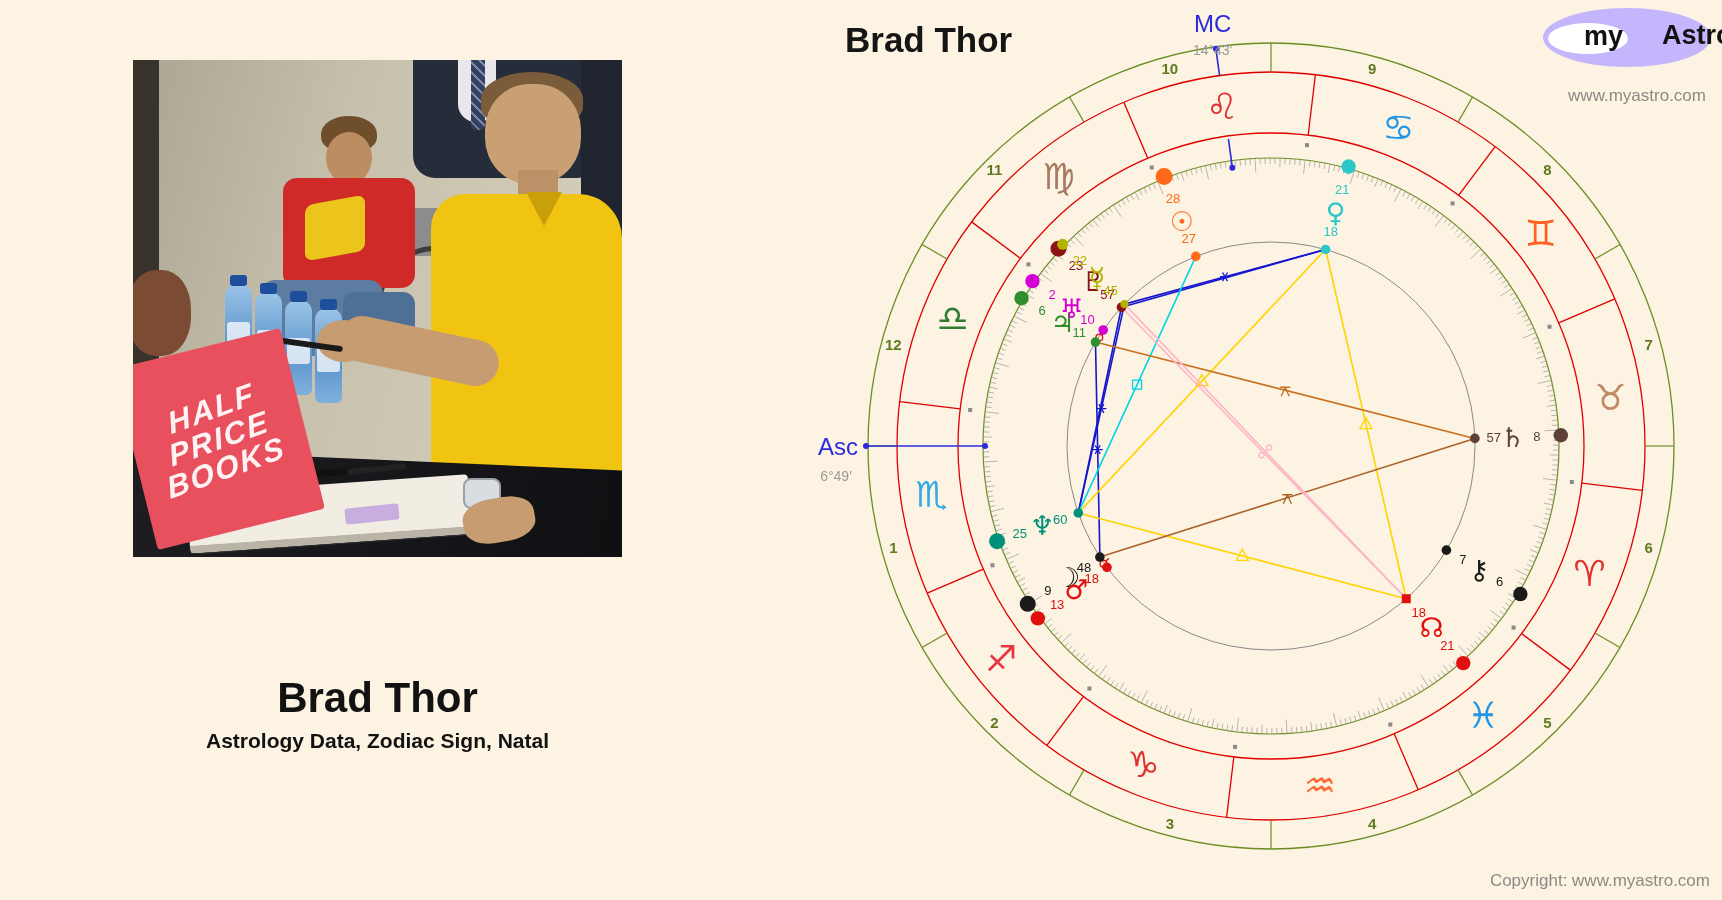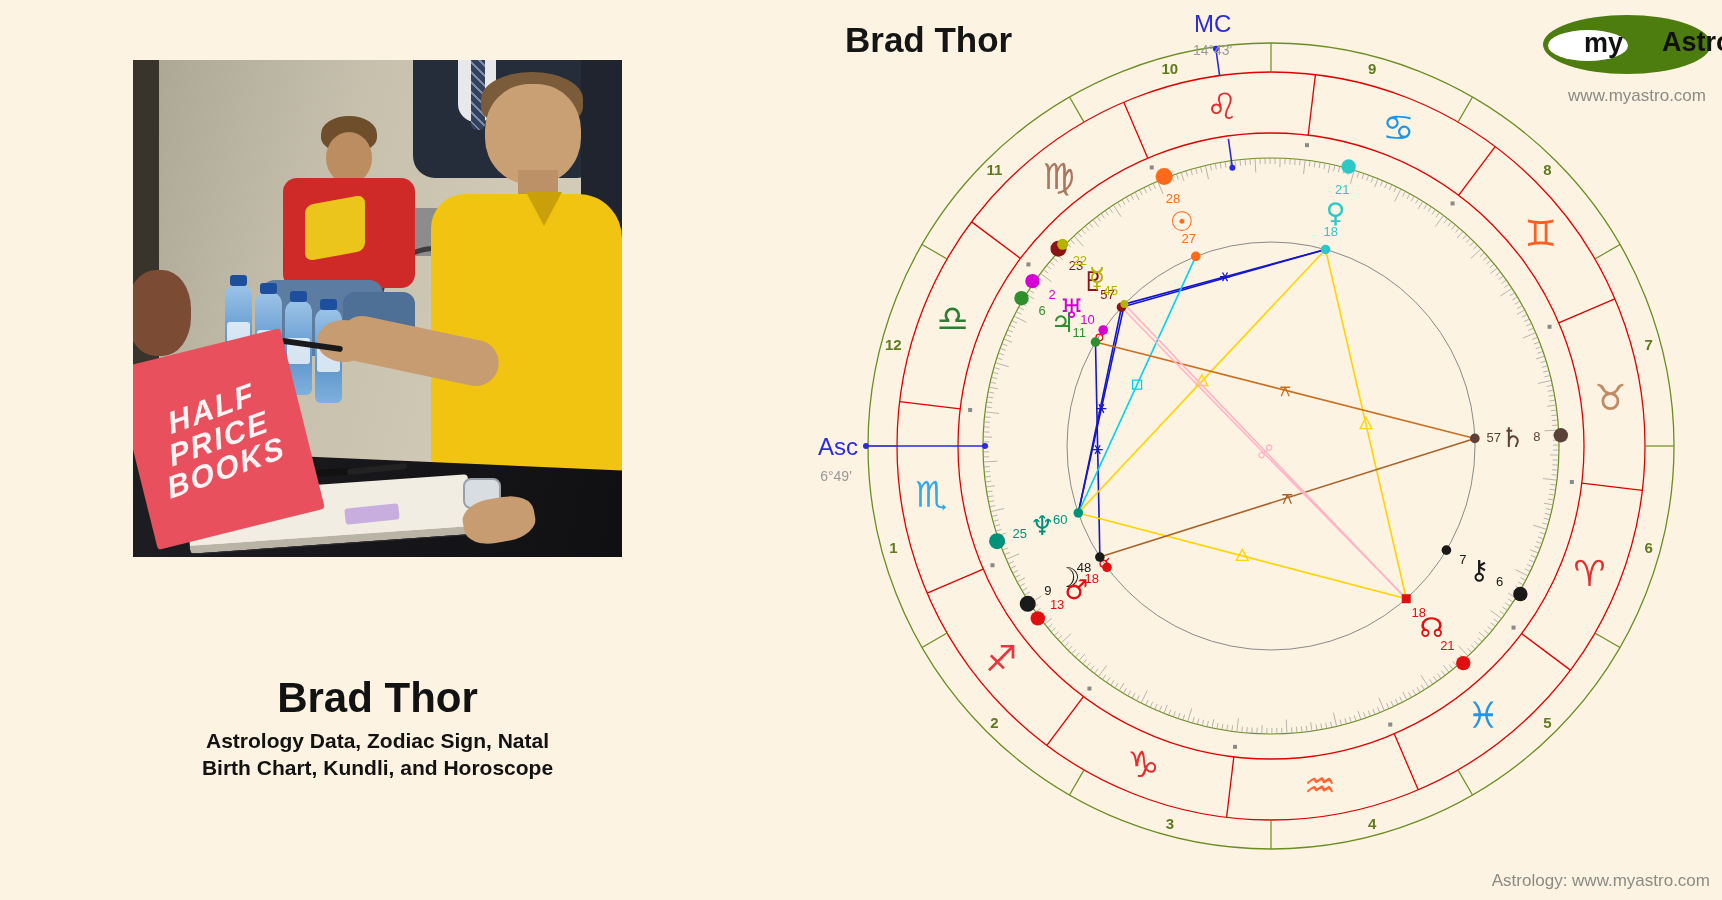--- a/index.html
+++ b/index.html
@@ -51,21 +51,21 @@
   .ph-sign{left:0px;top:286px;width:172px;height:186px;background:#e8505e;border-radius:4px;
            transform:rotate(-14deg);color:rgba(255,255,255,.93);
            font-weight:bold;font-style:italic;font-size:31px;line-height:0.98;text-align:center;
            display:flex;flex-direction:column;justify-content:center;letter-spacing:2px;}
   .ph-sign span{position:static;transform:skewY(-6deg);}
   .title-block{left:133px;top:676px;width:489px;text-align:center;color:#121212;}
   .main-title{font-size:42px;font-weight:bold;line-height:1.05;}
   .sub-title{margin-top:7px;font-size:21px;font-weight:bold;line-height:27px;}
   
   .chart-header{left:845px;top:20px;font-size:35px;font-weight:bold;color:#151515;}
-  .logo{left:1543px;top:15px;width:168px;height:59px;background:#4d7c0f;border-radius:50%;}
+  .logo{left:1543px;top:8px;width:168px;height:59px;background:#c4b5fd;border-radius:50%;}
   .logo-white{position:absolute;left:5px;top:15px;width:80px;height:31px;background:#ffffff;border-radius:50%;}
   .logo-my{position:absolute;left:41px;top:13px;font-size:27px;font-weight:bold;color:#111;}
   .logo-astro{position:absolute;left:89px;top:12px;font-size:27px;font-weight:bold;color:#111;margin-left:30px;}
   .site{left:1546px;top:86px;width:160px;text-align:right;font-size:17px;color:#8b8b85;}
   .copyright{left:1340px;top:871px;width:370px;text-align:right;font-size:17px;color:#8b8b85;}
   svg text{user-select:none;}
 </style>
 </head>
 <body>
 
@@ -112,33 +112,32 @@
       <span>HALF</span>
       <span>PRICE</span>
       <span>BOOKS</span>
     </div>
   </div>
 
   <div class="abs title-block">
     <div class="main-title">Brad Thor</div>
     <div class="sub-title">
       <div>Astrology Data, Zodiac Sign, Natal</div>
-      <div>Birth Chart, Kundli, and Horoscope</div>
     </div>
   </div>
 
   <div class="abs chart-header">Brad Thor</div>
 
   <div class="abs logo">
     <div class="logo-white"></div>
     <span class="logo-my">my</span>
     <span class="logo-astro">Astro</span>
   </div>
   <div class="abs site">www.myastro.com</div>
-  <div class="abs copyright">Astrology: www.myastro.com</div>
+  <div class="abs copyright">Copyright: www.myastro.com</div>
 
   <svg id="chart-svg" class="abs" style="left:0;top:0;" width="1722" height="900" viewBox="0 0 1722 900">
       <circle cx="1271" cy="446" r="403" fill="none" stroke="#6b8e23" stroke-width="1.3"></circle>
       <circle cx="1271" cy="446" r="374" fill="none" stroke="#e00000" stroke-width="1.3"></circle>
       <circle cx="1271" cy="446" r="313" fill="none" stroke="#e00000" stroke-width="1.3"></circle>
       <circle cx="1271" cy="446" r="288" fill="none" stroke="#6b8e23" stroke-width="1.2"></circle>
       <circle cx="1271" cy="446" r="204" fill="none" stroke="#8a8a8a" stroke-width="1"></circle>
       <g stroke="#9a9a9a" stroke-width="0.7">
         <line x1="1501.5504003644894" y1="618.599284157767" x2="1490.34308923566" y2="610.2090411778756"></line>
         <line x1="1504.5275592797236" y1="614.5493371593469" x2="1499.6624017947292" y2="611.0378926351939"></line>

